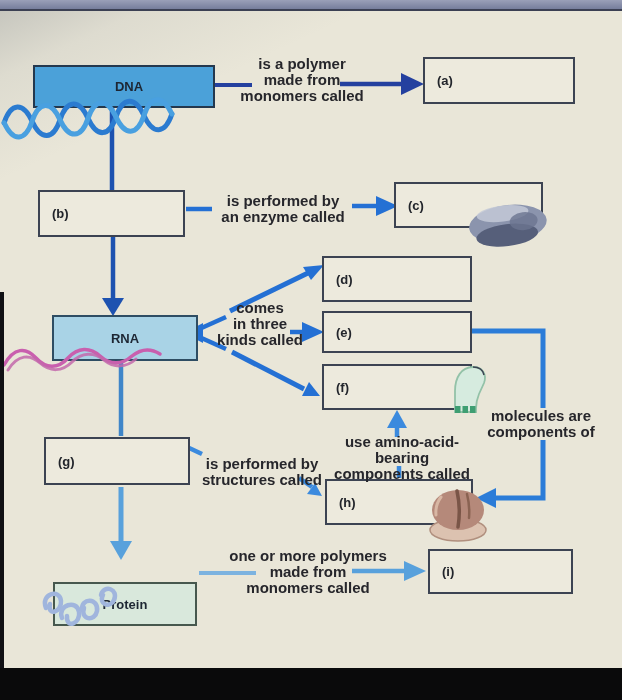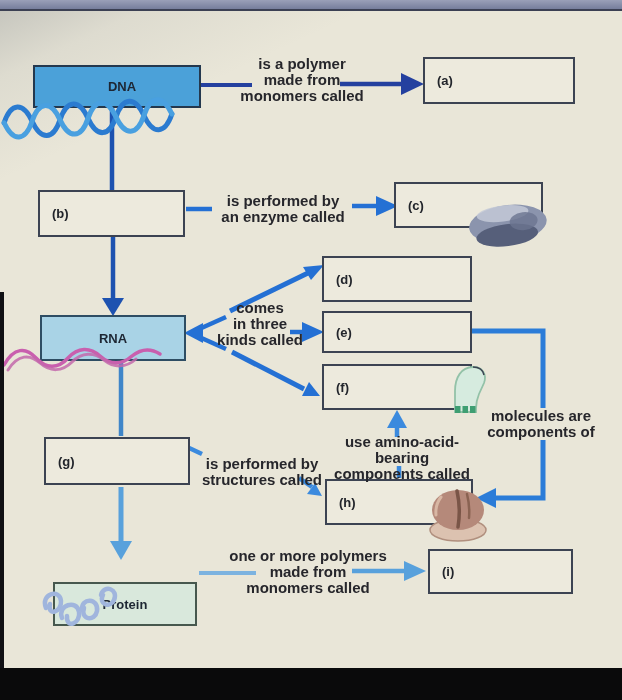--- a/index.html
+++ b/index.html
@@ -87,24 +87,24 @@
 
     <line x1="121" y1="362" x2="121" y2="436" stroke="#3f86c9" stroke-width="4.5"></line>
     <line x1="121" y1="487" x2="121" y2="543" stroke="#58a1dc" stroke-width="5"></line>
     <polygon points="110,541 132,541 121,560" fill="#58a1dc"></polygon>
 
     <line x1="199" y1="573" x2="256" y2="573" stroke="#7cb3e0" stroke-width="4"></line>
     <line x1="352" y1="571" x2="406" y2="571" stroke="#58a1dc" stroke-width="4.5"></line>
     <polygon points="404,561 426,571 404,581" fill="#58a1dc"></polygon>
   </svg>
 
-  <div class="box molecule dna-fill" style="left:33px;top:65px;width:168px;height:43px;padding-left:10px;">
+  <div class="box molecule dna-fill" style="left:33px;top:65px;width:182px;height:43px;padding-left:10px;">
     <span>DNA</span>
   </div>
-  <div class="box molecule rna-fill" style="left:40px;top:315px;width:146px;height:46px;">
+  <div class="box molecule rna-fill" style="left:52px;top:315px;width:146px;height:46px;">
     <span>RNA</span>
   </div>
   <div class="box molecule protein-fill" style="left:53px;top:582px;width:144px;height:44px;">
     <span>Protein</span>
   </div>
 
   <div class="box blank" style="left:423px;top:57px;width:152px;height:47px;">
     <span>(a)</span>
   </div>
   <div class="box blank" style="left:38px;top:190px;width:147px;height:47px;">

